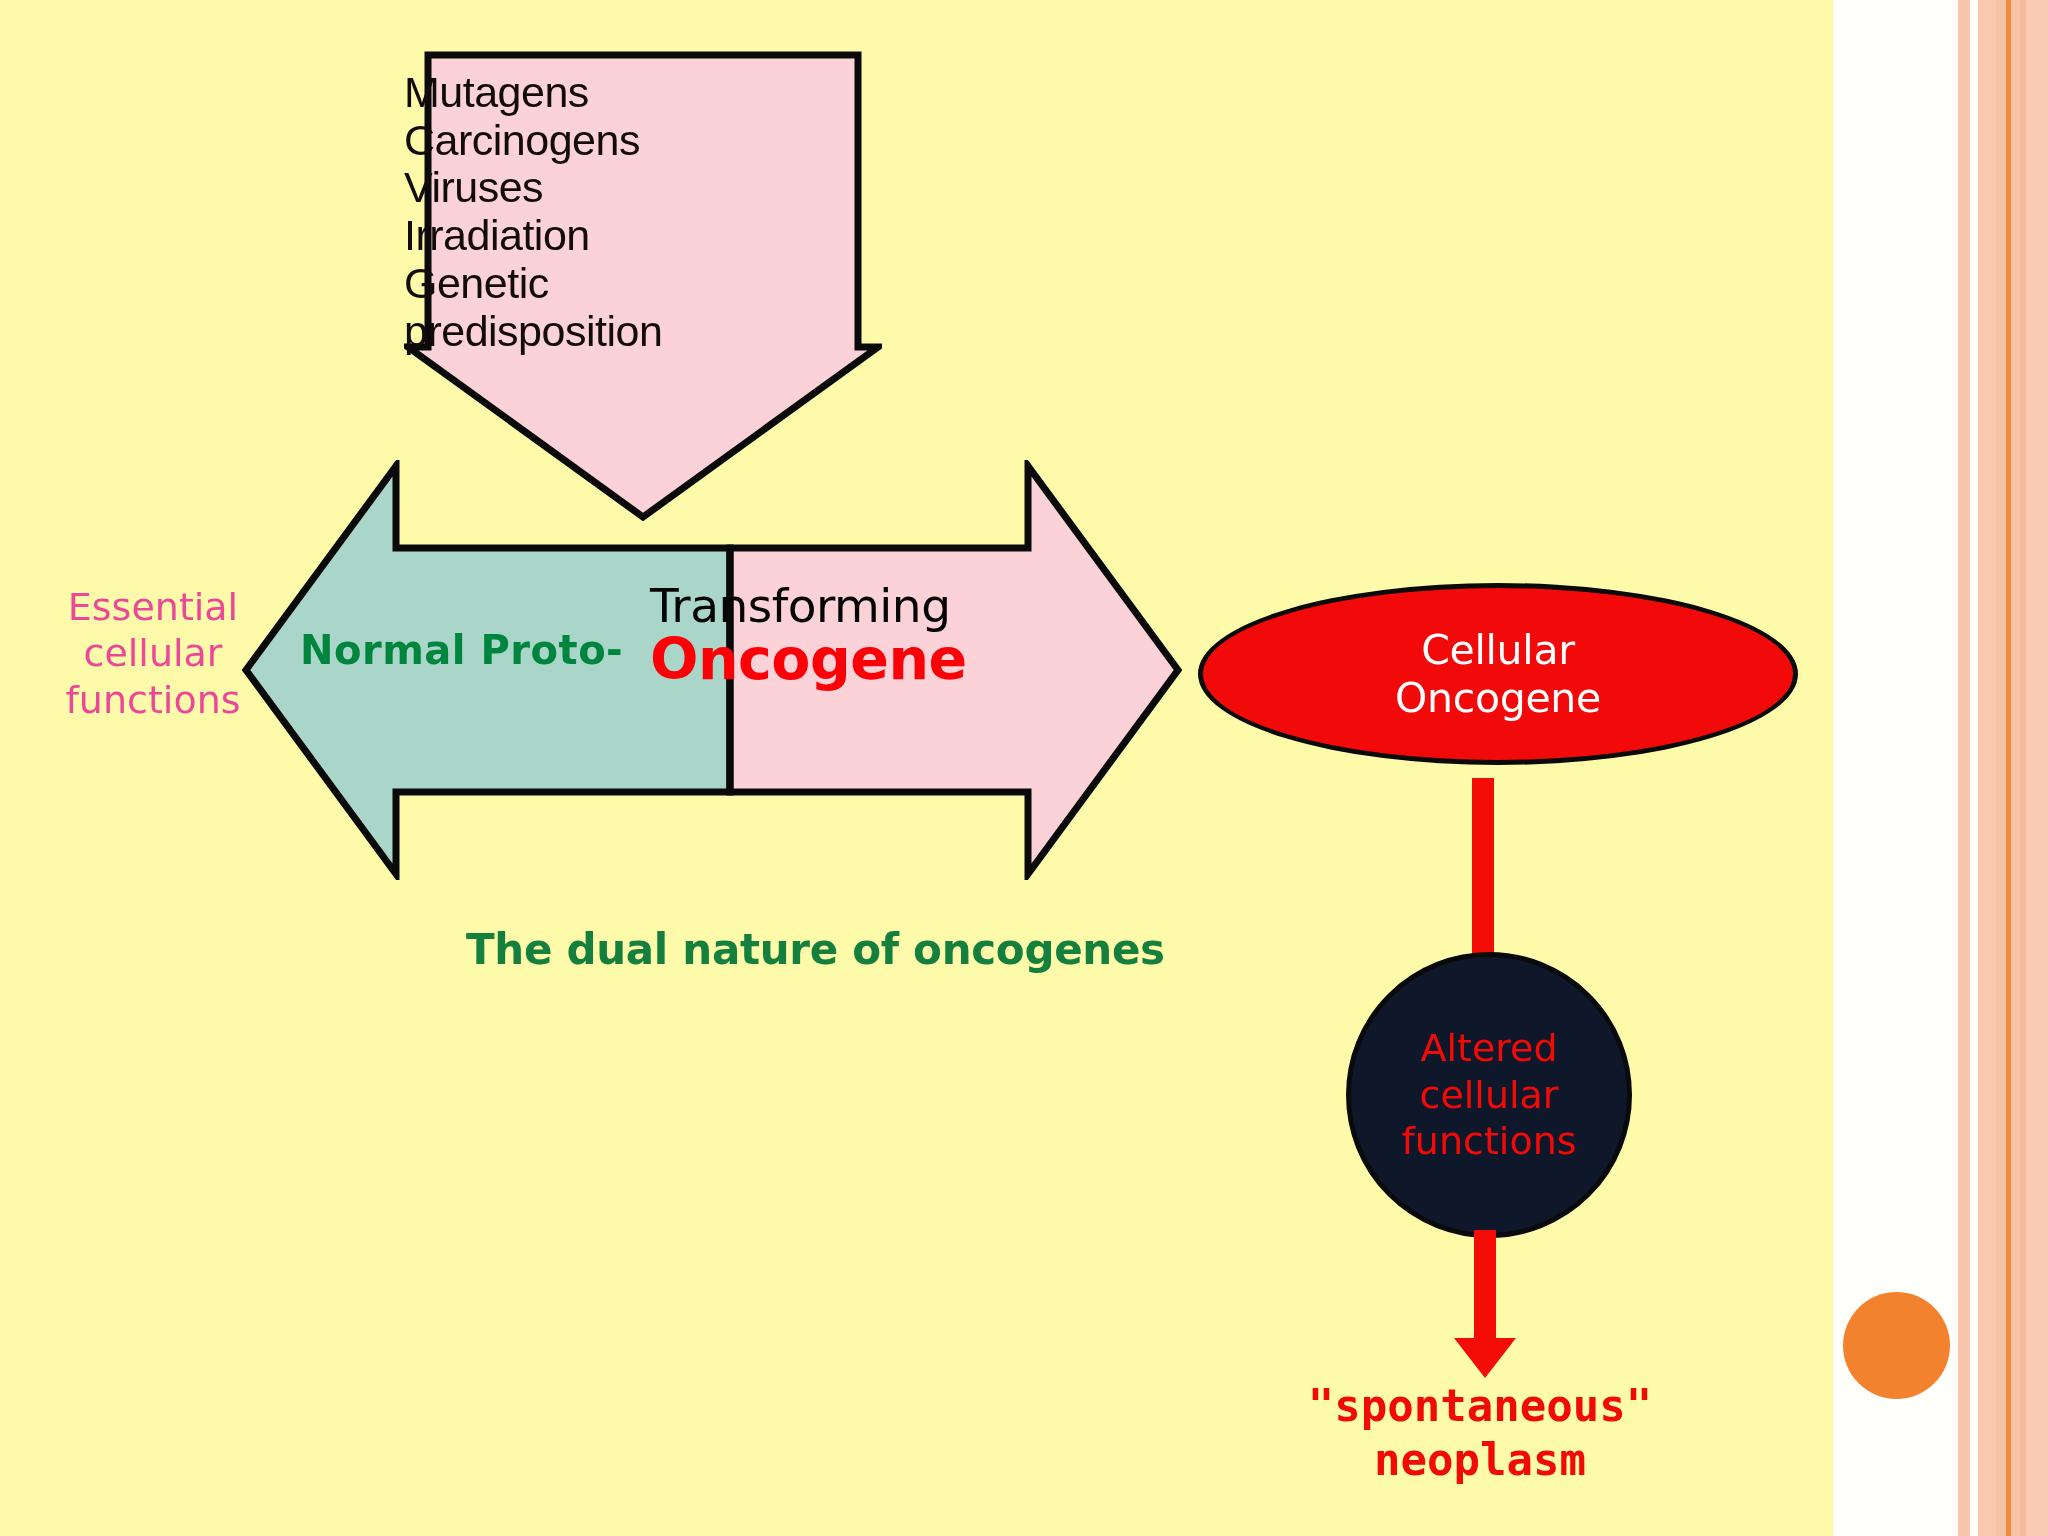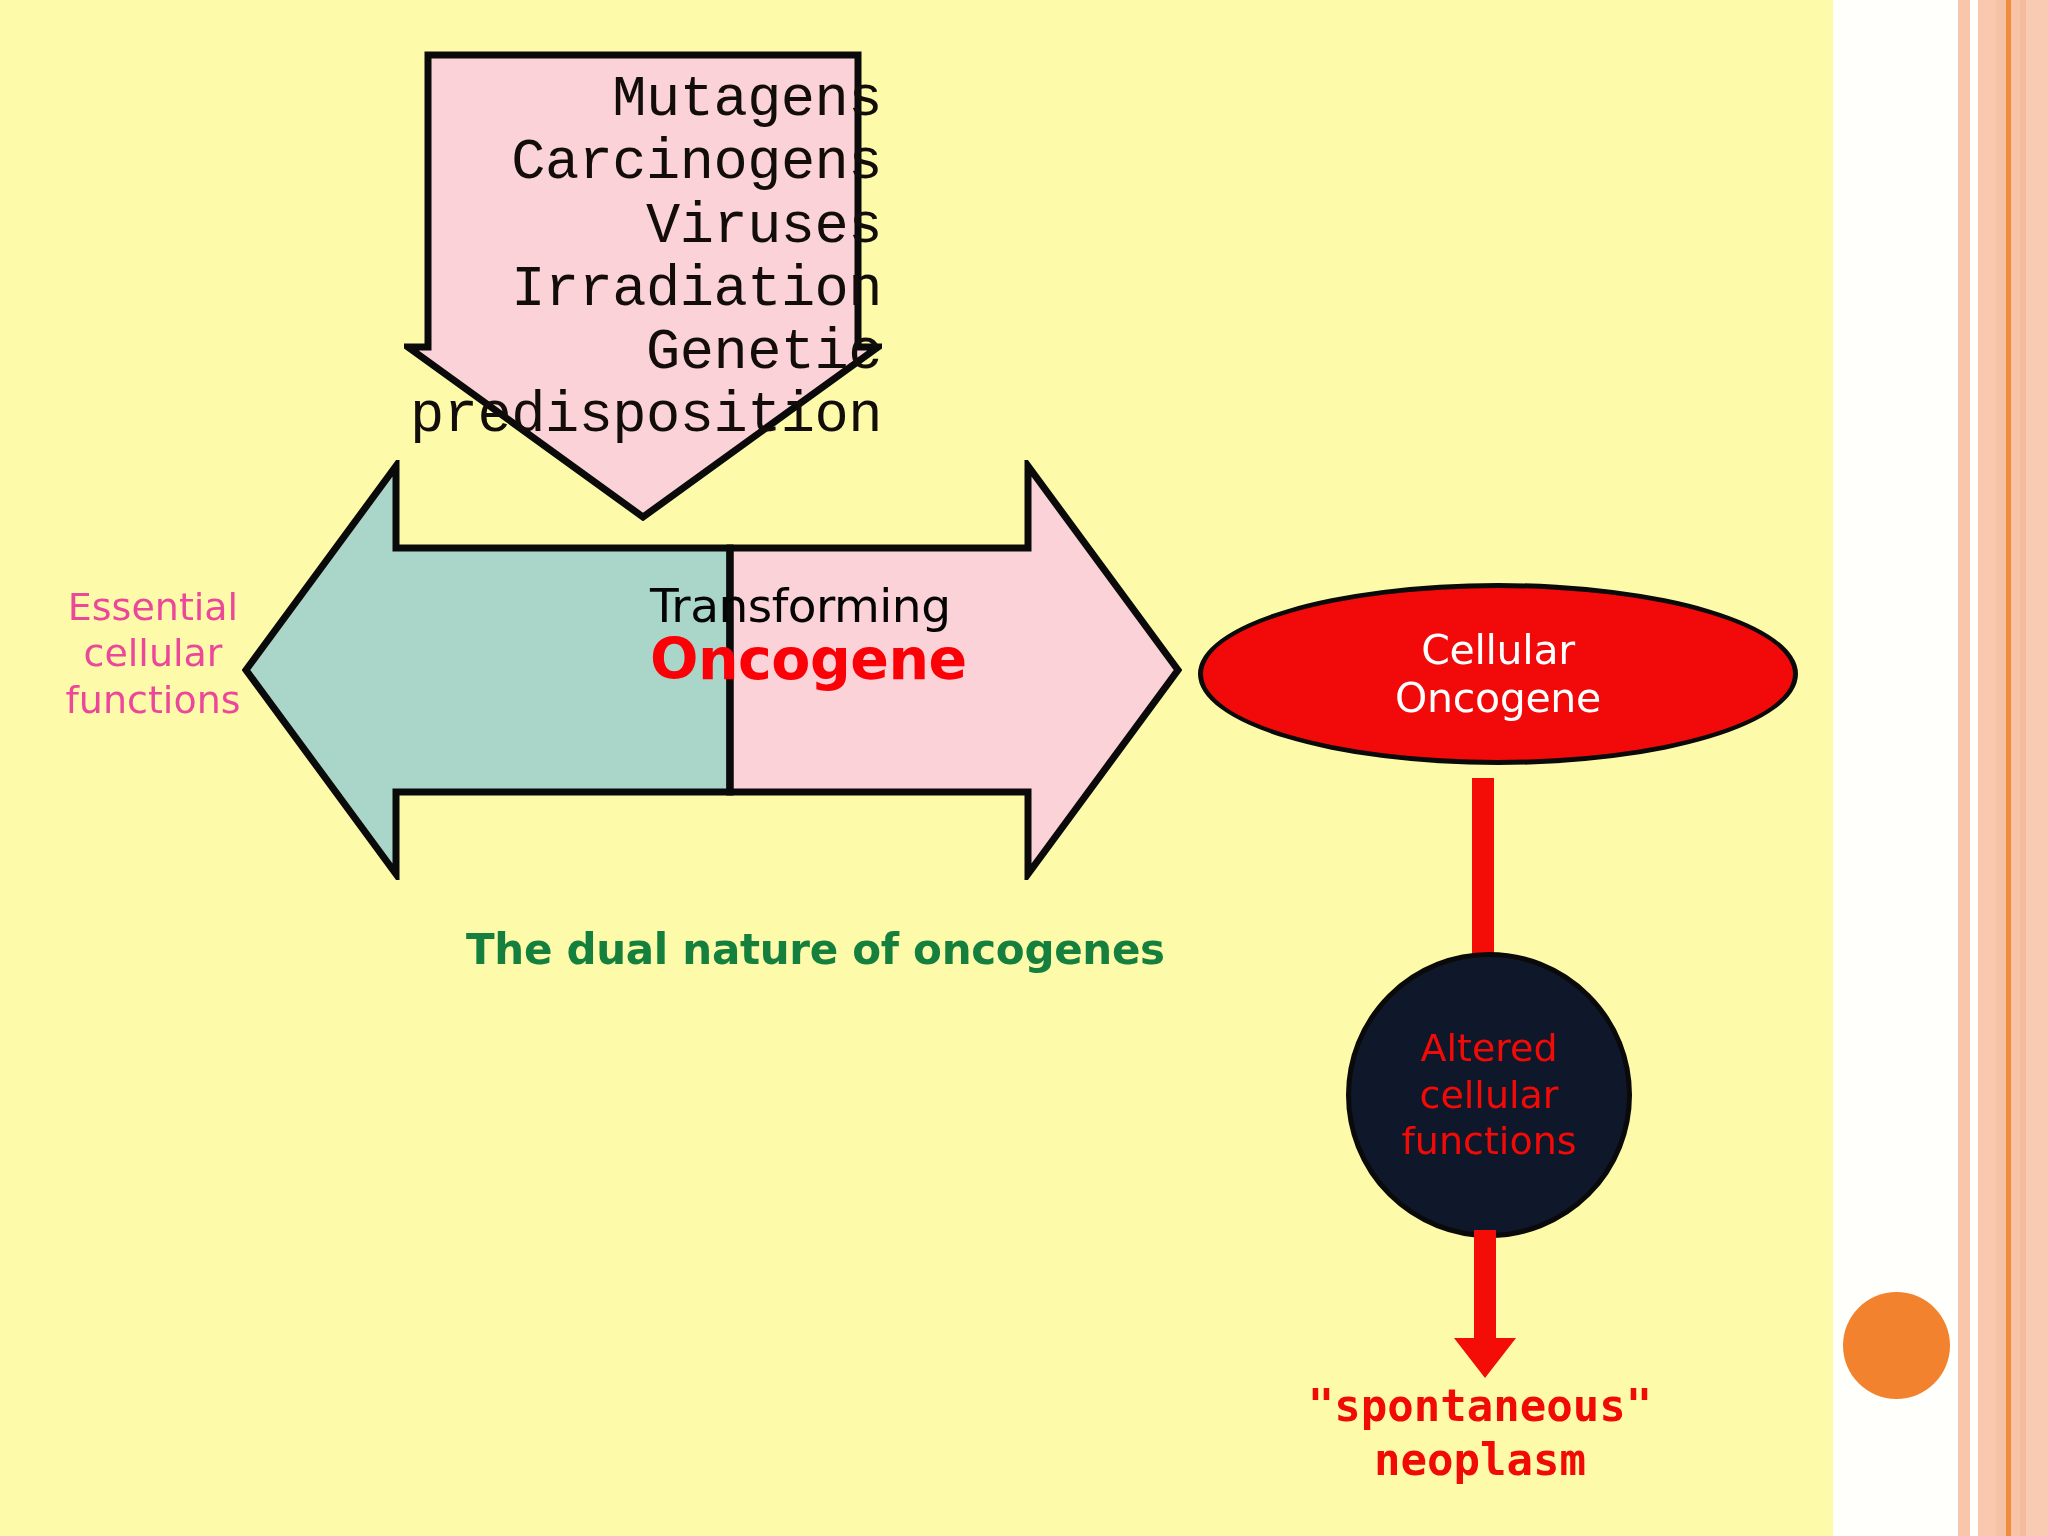--- a/index.html
+++ b/index.html
@@ -59,23 +59,23 @@
   .top-arrow {
     position: absolute;
     left: 404px; top: 51px;
     width: 478px; height: 470px;
   }
   .top-arrow svg { display: block; }
   .top-arrow-text {
     position: absolute;
     left: 0; top: 18px;
     width: 478px;
-    text-align: right;
-    font-family: Liberation Mono, monospace;
-    font-size: 57px;
+    text-align: left;
+    font-family: Liberation Sans, sans-serif;
+    font-size: 43px;
     line-height: 1.11;
     color: #120d0a;
     letter-spacing: -0.5px;
     white-space: pre-line;
   }
 
   
   .dual-arrow {
     position: absolute;
     left: 242px; top: 460px;
@@ -249,20 +249,21 @@
       <polygon points="936,210 786,6 786,88 488,88 488,332 786,332 786,414" fill="#fbd2d7" stroke="#0a0a0a" stroke-width="7" stroke-linejoin="miter"></polygon>
 
       <line x1="488" y1="88" x2="488" y2="332" stroke="#0a0a0a" stroke-width="7"></line>
     </svg>
   </div>
 
   <span class="label-essential">Essential
 cellular
 functions</span>
 
+  <span class="label-normal">Normal  Proto-</span>
   <span class="label-transforming">Transforming</span>
   <span class="label-oncogene">Oncogene</span>
 
   <span class="caption-dual">The dual nature of oncogenes</span>
 
   <div class="oval-cellular">
     <span>Cellular
 Oncogene</span>
   </div>
 

